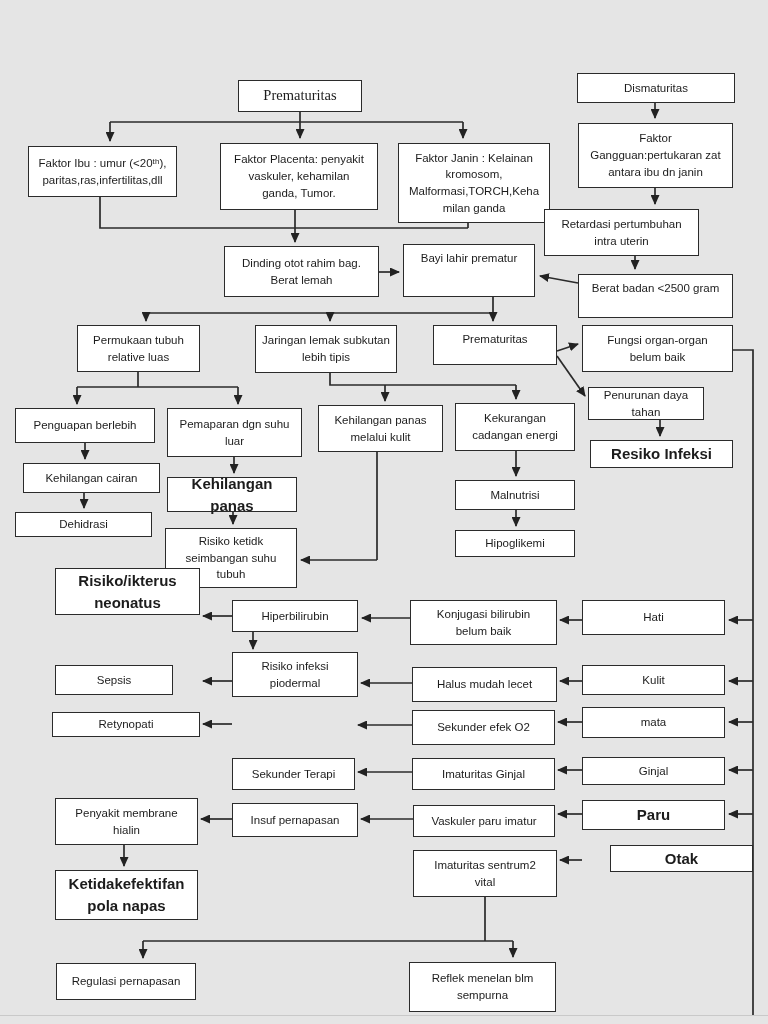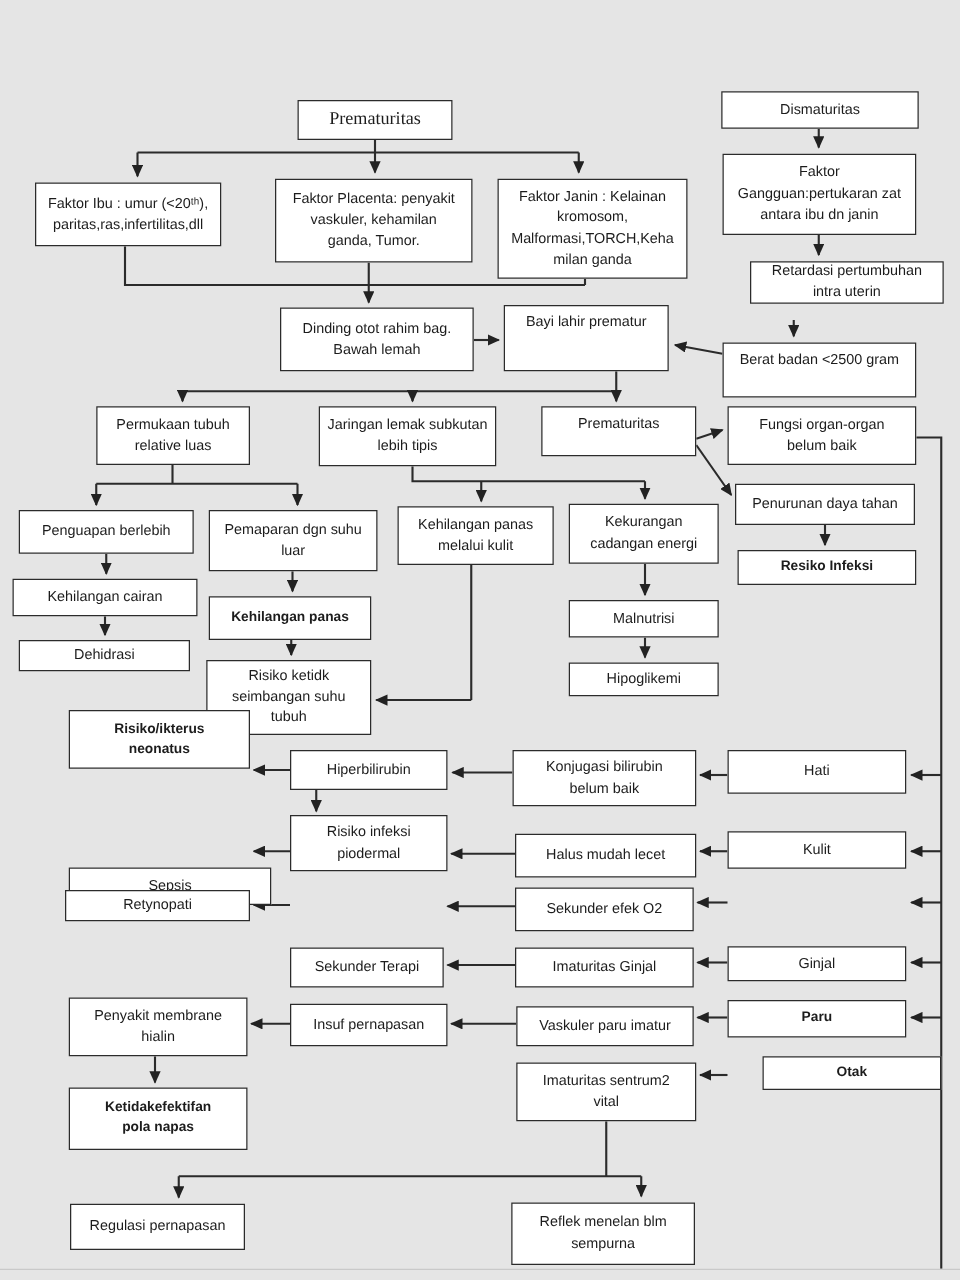--- a/index.html
+++ b/index.html
@@ -4,21 +4,21 @@
 <style>
   html,body{margin:0;padding:0;background:#ffffff;}
   .page{position:relative;width:768px;height:1024px;background:#e5e5e5;overflow:hidden;
         font-family:"Liberation Sans","DejaVu Sans",sans-serif;padding-left:37px;}
   svg.wires{position:absolute;left:0;top:0;z-index:0;}
   .node{position:absolute;z-index:1;box-sizing:border-box;border:1.7px solid #2b2b2b;
         background:#fff;display:flex;align-items:center;justify-content:center;
         text-align:center;white-space:pre-line;font-size:11.5px;line-height:1.45;
         color:#1c1c1c;padding:2px 5px;}
   .node.top{align-items:flex-start;padding-top:5px;}
-  .node.bold{font-weight:bold;font-size:11px;}
+  .node.bold{font-weight:bold;font-size:15px;}
   .node.serif{font-family:"Liberation Serif","DejaVu Serif",serif;font-size:14.5px;}
   .page-edge{position:absolute;left:0;top:1015px;width:768px;height:1px;background:#c9c9c9;z-index:0;}
 </style>
 </head>
 <body>
 
 <div class="page">
 
 <svg class="wires" width="768" height="1024" viewBox="0 0 768 1024">
   <defs>
@@ -98,63 +98,64 @@
 <div class="node" style="left:220px;top:143px;width:158px;height:67px">Faktor Placenta: penyakit
 vaskuler, kehamilan
 ganda, Tumor.</div>
 <div class="node" style="left:398px;top:143px;width:152px;height:80px">Faktor Janin : Kelainan
 kromosom,
 Malformasi,TORCH,Keha
 milan ganda</div>
 <div class="node" style="left:578px;top:123px;width:155px;height:65px">Faktor
 Gangguan:pertukaran zat
 antara ibu dn janin</div>
-<div class="node" style="left:600px;top:209px;width:155px;height:34px">Retardasi pertumbuhan
+<div class="node" style="left:544px;top:209px;width:155px;height:47px">Retardasi pertumbuhan
 intra uterin</div>
 <div class="node" style="left:224px;top:246px;width:155px;height:51px">Dinding otot rahim bag.
-Bawah lemah</div>
+Berat lemah</div>
 <div class="node top" style="left:403px;top:244px;width:132px;height:53px">Bayi lahir prematur</div>
 <div class="node top" style="left:578px;top:274px;width:155px;height:44px">Berat badan &lt;2500 gram</div>
 <div class="node" style="left:77px;top:325px;width:123px;height:47px">Permukaan tubuh
 relative luas</div>
 <div class="node" style="left:255px;top:325px;width:142px;height:48px">Jaringan lemak subkutan
 lebih tipis</div>
 <div class="node top" style="left:433px;top:325px;width:124px;height:40px">Prematuritas</div>
 <div class="node" style="left:582px;top:325px;width:151px;height:47px">Fungsi organ-organ
 belum baik</div>
 <div class="node" style="left:15px;top:408px;width:140px;height:35px">Penguapan berlebih</div>
 <div class="node" style="left:167px;top:408px;width:135px;height:49px">Pemaparan dgn suhu
 luar</div>
 <div class="node" style="left:318px;top:405px;width:125px;height:47px">Kehilangan panas
 melalui kulit</div>
 <div class="node" style="left:455px;top:403px;width:120px;height:48px">Kekurangan
 cadangan energi</div>
-<div class="node" style="left:588px;top:387px;width:144px;height:33px">Penurunan daya tahan</div>
+<div class="node" style="left:588px;top:387px;width:116px;height:33px">Penurunan daya tahan</div>
 <div class="node bold" style="left:590px;top:440px;width:143px;height:28px">Resiko Infeksi</div>
-<div class="node" style="left:10px;top:463px;width:148px;height:30px">Kehilangan cairan</div>
+<div class="node" style="left:23px;top:463px;width:137px;height:30px">Kehilangan cairan</div>
 <div class="node bold" style="left:167px;top:477px;width:130px;height:35px">Kehilangan panas</div>
 <div class="node" style="left:455px;top:480px;width:120px;height:30px">Malnutrisi</div>
 <div class="node" style="left:15px;top:512px;width:137px;height:25px">Dehidrasi</div>
 <div class="node" style="left:165px;top:528px;width:132px;height:60px">Risiko ketidk
 seimbangan suhu
 tubuh</div>
 <div class="node" style="left:455px;top:530px;width:120px;height:27px">Hipoglikemi</div>
 <div class="node bold" style="left:55px;top:568px;width:145px;height:47px">Risiko/ikterus
 neonatus</div>
 <div class="node" style="left:232px;top:600px;width:126px;height:32px">Hiperbilirubin</div>
 <div class="node" style="left:410px;top:600px;width:147px;height:45px">Konjugasi bilirubin
 belum baik</div>
 <div class="node" style="left:582px;top:600px;width:143px;height:35px">Hati</div>
-<div class="node" style="left:55px;top:694px;width:162px;height:30px">Sepsis</div>
+<div class="node" style="left:55px;top:665px;width:118px;height:30px">Sepsis</div>
 <div class="node" style="left:232px;top:652px;width:126px;height:45px">Risiko infeksi
 piodermal</div>
 <div class="node" style="left:412px;top:667px;width:145px;height:35px">Halus mudah lecet</div>
 <div class="node" style="left:582px;top:665px;width:143px;height:30px">Kulit</div>
 <div class="node" style="left:52px;top:712px;width:148px;height:25px">Retynopati</div>
 <div class="node" style="left:412px;top:710px;width:143px;height:35px">Sekunder efek O2</div>
+<div class="node" style="left:582px;top:707px;width:143px;height:31px">mata</div>
 <div class="node" style="left:232px;top:758px;width:123px;height:32px">Sekunder Terapi</div>
 <div class="node" style="left:412px;top:758px;width:143px;height:32px">Imaturitas Ginjal</div>
 <div class="node" style="left:582px;top:757px;width:143px;height:28px">Ginjal</div>
 <div class="node" style="left:55px;top:798px;width:143px;height:47px">Penyakit membrane
 hialin</div>
 <div class="node" style="left:413px;top:805px;width:142px;height:32px">Vaskuler paru imatur</div>
 <div class="node" style="left:232px;top:803px;width:126px;height:34px">Insuf pernapasan</div>
 <div class="node bold" style="left:582px;top:800px;width:143px;height:30px">Paru</div>
 <div class="node" style="left:413px;top:850px;width:144px;height:47px">Imaturitas sentrum2
 vital</div>

